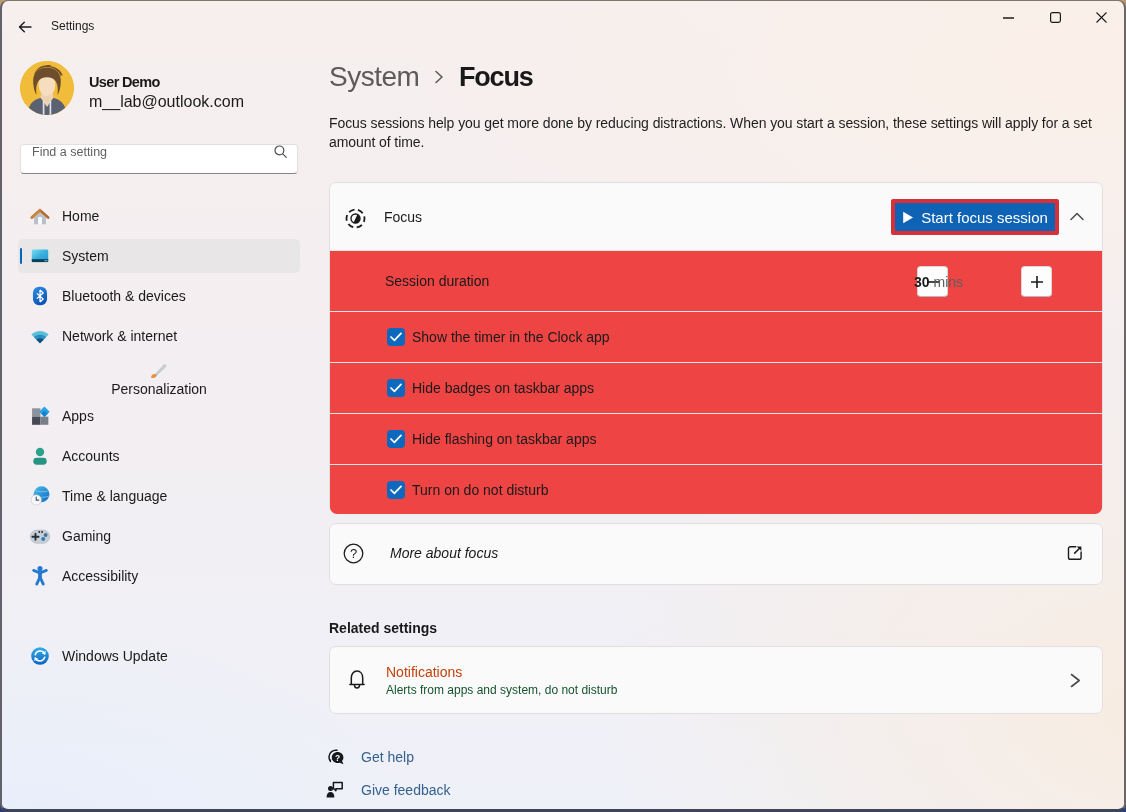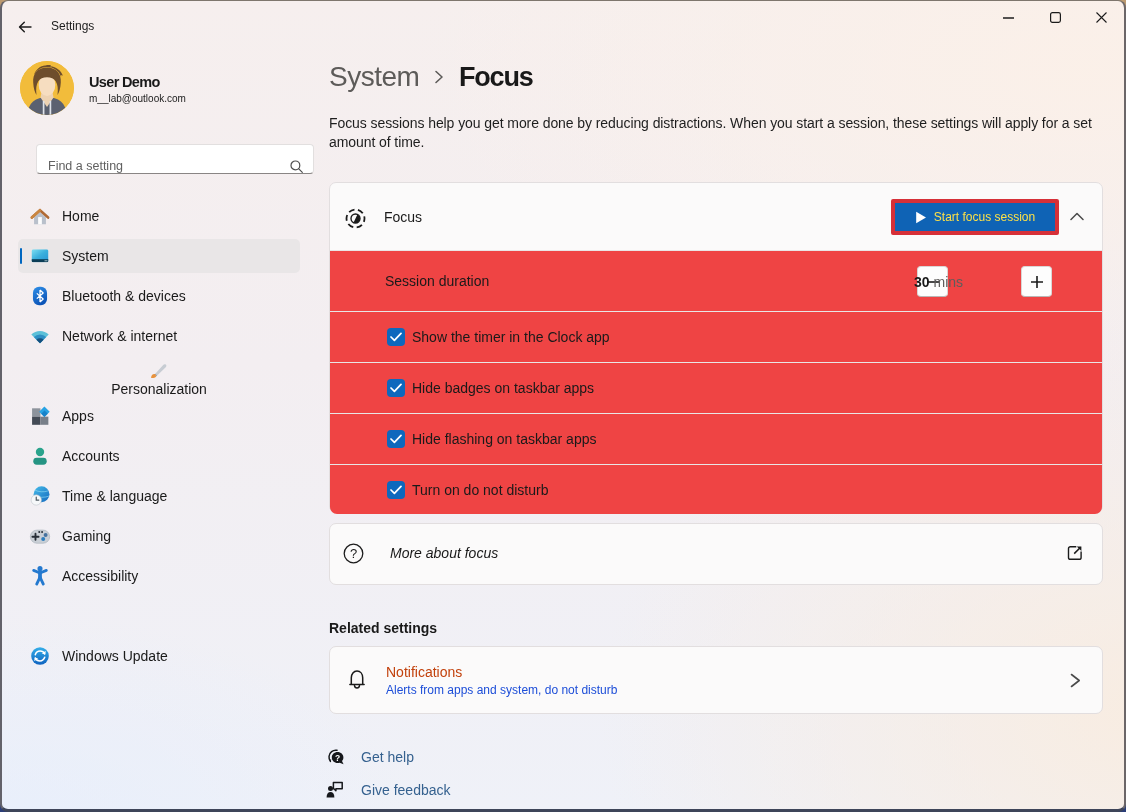--- a/index.html
+++ b/index.html
@@ -20,24 +20,24 @@
   svg { display:block; }
 
   
   #backbtn { left:16px; top:20px; }
   #apptitle { left:49px; top:18px; font-size:12px; color:#1c1c1c; }
   .winbtn { top:8px; width:46px; height:17px; display:flex; align-items:center; justify-content:center; }
 
   
   #avatar { left:18px; top:60px; width:54px; height:54px; border-radius:50%; overflow:hidden; background:#f2bb38; }
   #uname { left:87px; top:73px; font-size:14.5px; letter-spacing:-0.65px; font-weight:bold; color:#191919; }
-  #uemail { left:87px; top:92px; font-size:10px; color:#1b1b1b; }
+  #uemail { left:87px; top:92px; font-size:16px; color:#1b1b1b; }
   #search { left:18px; top:143px; width:278px; height:30px; background:#ffffff;
             border:1px solid #e2dfdf; border-bottom:1px solid #898584; border-radius:4px;
-            display:flex; align-items:flex-end;margin-left:16px; }
+            display:flex; align-items:flex-start; }
   #search span { margin-left:11px; font-size:12.5px; color:#616161; flex:1; }
   #search svg { margin-right:10px; }
 
   .nav { position:absolute; left:16px; width:282px; height:34px; border-radius:5px;
          display:flex; align-items:center; font-size:14px; color:#1a1a1a; }
   .nav.sel { background:#e9e6e7; }
   .nav.sel::before { content:""; position:absolute; left:1.5px; top:9px; width:2.5px; height:16px;
                      border-radius:2px; background:#0067c0; }
   .nic { width:22px; height:22px; margin-left:11px; margin-right:11px; flex:none; } .nic svg { width:22px; height:22px; }
 
@@ -58,21 +58,21 @@
          display:flex; align-items:center; justify-content:center; }
 
   .stepbtn { width:31px; height:31px; border-radius:4px; background:#fdfdfd;
              border:1px solid #d9d6d5; border-bottom-color:#bab6b5;
              display:flex; align-items:center; justify-content:center;
              font-size:17px; color:#1b1b1b; }
 
   #redbox { position:absolute; left:889px; top:198px; width:168px; height:36px;
             border:4px solid #d63038; border-radius:2px; background:#0f63b5;
             display:flex; align-items:center; justify-content:center; }
-  #redbox .btxt { color:#fde047; font-size:12px; margin-left:7px; }
+  #redbox .btxt { color:#ffffff; font-size:15px; margin-left:7px; }
 
   #relhead { left:327px; top:619px; font-size:14px; font-weight:bold; color:#191919; }
 
   .linkrow { position:absolute; display:flex; align-items:center; }
   .linktxt { font-size:14px; color:#35618f; }
 </style>
 </head>
 <body>
 <div id="win">
 
@@ -382,21 +382,21 @@
 
   <div class="card" style="top:645px; height:68px;">
     <svg class="abs" style="left:17px; top:21px;" width="20" height="23" viewBox="0 0 20 23">
         <g fill="none" stroke="#1b1b1b" stroke-width="1.5" stroke-linecap="round" stroke-linejoin="round">
           <path d="M4.3 16.2 V9.8 C4.3 5.8 6.7 3 10 3 C13.3 3 15.7 5.8 15.7 9.8 V16.2"></path>
           <path d="M2.9 16.4 H17.1"></path>
           <path d="M7.5 17.6 C7.7 19.1 8.7 20 10 20 C11.3 20 12.3 19.1 12.5 17.6"></path>
         </g>
       </svg>
     <div class="abs" style="left:56px; top:17px; font-size:14px; color:#c2410c;">Notifications</div>
-    <div class="abs" style="left:56px; top:36px; font-size:12px; color:#1d4ed8;">Alerts from apps and system, do not disturb</div>
+    <div class="abs" style="left:56px; top:36px; font-size:12px; color:#14532d;">Alerts from apps and system, do not disturb</div>
     <svg class="abs" style="left:740px; top:26px;" width="11" height="15" viewBox="0 0 11 15">
         <path d="M1.5 1.5 L9.2 7.5 L1.5 13.5" stroke="#4a4a4a" stroke-width="1.6" fill="none" stroke-linecap="round" stroke-linejoin="round"></path>
       </svg>
   </div>
 
   <div class="linkrow" style="left:325px; top:747px;">
     <svg width="18" height="18" viewBox="0 0 18 18">
         <path d="M3.4 13.4 C1.2 10.4 1.6 6 4.6 3.6 C6.3 2.3 8.2 1.9 10 2.3" fill="none" stroke="#16181c" stroke-width="1.5" stroke-linecap="round"></path>
         <path d="M3.4 13.4 L2.4 11.6 L4.4 11.4 Z" fill="#16181c"></path>
         <path d="M10.6 4.1 C13.9 4.1 16.4 6.5 16.4 9.6 C16.4 11 15.9 12.2 15 13.1 L16.6 16.3 L12.6 14.8 C12 15 11.3 15.1 10.6 15.1 C7.3 15.1 4.8 12.7 4.8 9.6 C4.8 6.5 7.3 4.1 10.6 4.1 Z" fill="#16181c"></path>

